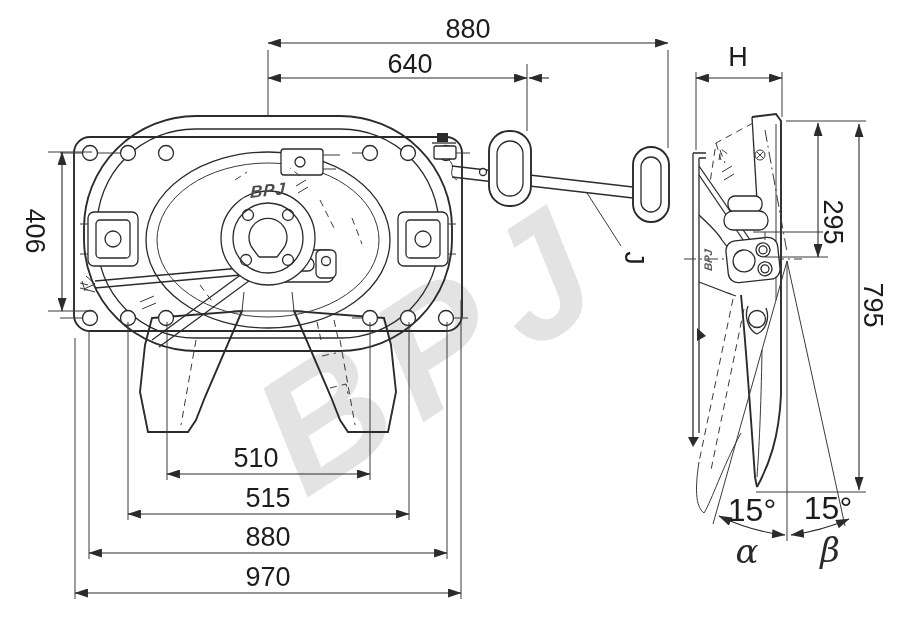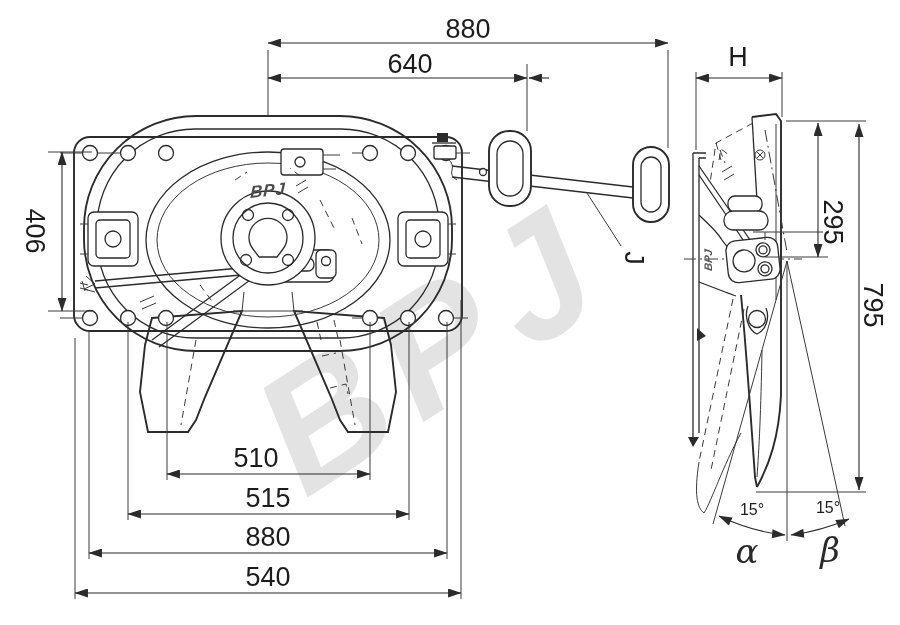--- a/index.html
+++ b/index.html
@@ -6,21 +6,21 @@
   #stage{position:relative;width:900px;height:625px;background:#fff;overflow:hidden;
          font-family:"Liberation Sans",sans-serif;}
   #stage svg{position:absolute;left:0;top:0;z-index:2;}
   .watermark{position:absolute;left:432px;top:348px;z-index:1;
     transform:translate(-50%,-50%) rotate(-33deg);
     font:italic 900 168px "Liberation Sans",sans-serif;
     letter-spacing:0.10em;color:#e3e3e3;white-space:nowrap;user-select:none;}
   .lbl{position:absolute;z-index:3;font:27px "Liberation Sans",sans-serif;color:#1c1c1c;
        transform:translate(-50%,-50%);white-space:nowrap;line-height:1;}
   .rot90{transform:translate(-50%,-50%) rotate(90deg);}
-  .deg{font-size:16px;}
+  .deg{font-size:32px;}
   .greek{font:italic 34px "DejaVu Serif",serif;color:#2a2a2a;}
   .cast-top{position:absolute;z-index:3;left:268px;top:191px;
     transform:translate(-50%,-50%) rotate(-6deg) skewX(-8deg);
     font:italic 700 17px "Liberation Sans",sans-serif;letter-spacing:1px;color:#4c4c4c;}
   .cast-side{position:absolute;z-index:3;left:708px;top:260px;
     transform:translate(-50%,-50%) rotate(-90deg) skewX(-8deg);
     font:italic 700 11px "Liberation Sans",sans-serif;color:#585858;}
   
   .ln{stroke:#2b2b2b;fill:none;stroke-width:1.3;}
   .hv{stroke:#2b2b2b;fill:none;stroke-width:1.9;}
@@ -212,21 +212,21 @@
       <line class="dim" x1="859" y1="124" x2="859" y2="490"></line>
     </g>
   </svg>
 
   <div class="lbl" style="left:468px;top:29px">880</div>
   <div class="lbl" style="left:410px;top:64px">640</div>
   <div class="lbl rot90" style="left:34px;top:231px">406</div>
   <div class="lbl" style="left:256px;top:458px">510</div>
   <div class="lbl" style="left:268px;top:498px">515</div>
   <div class="lbl" style="left:268px;top:537px">880</div>
-  <div class="lbl" style="left:268px;top:577px">540</div>
+  <div class="lbl" style="left:268px;top:577px">970</div>
   <div class="lbl rot90" style="left:633px;top:258px">J</div>
 
   <div class="lbl" style="left:738px;top:57px">H</div>
   <div class="lbl rot90" style="left:832px;top:222px">295</div>
   <div class="lbl rot90" style="left:872px;top:305px">795</div>
   <div class="lbl deg" style="left:752px;top:510px">15°</div>
   <div class="lbl deg" style="left:828px;top:508px">15°</div>
   <div class="lbl greek" style="left:747px;top:551px">α</div>
   <div class="lbl greek" style="left:830px;top:550px">β</div>
 

